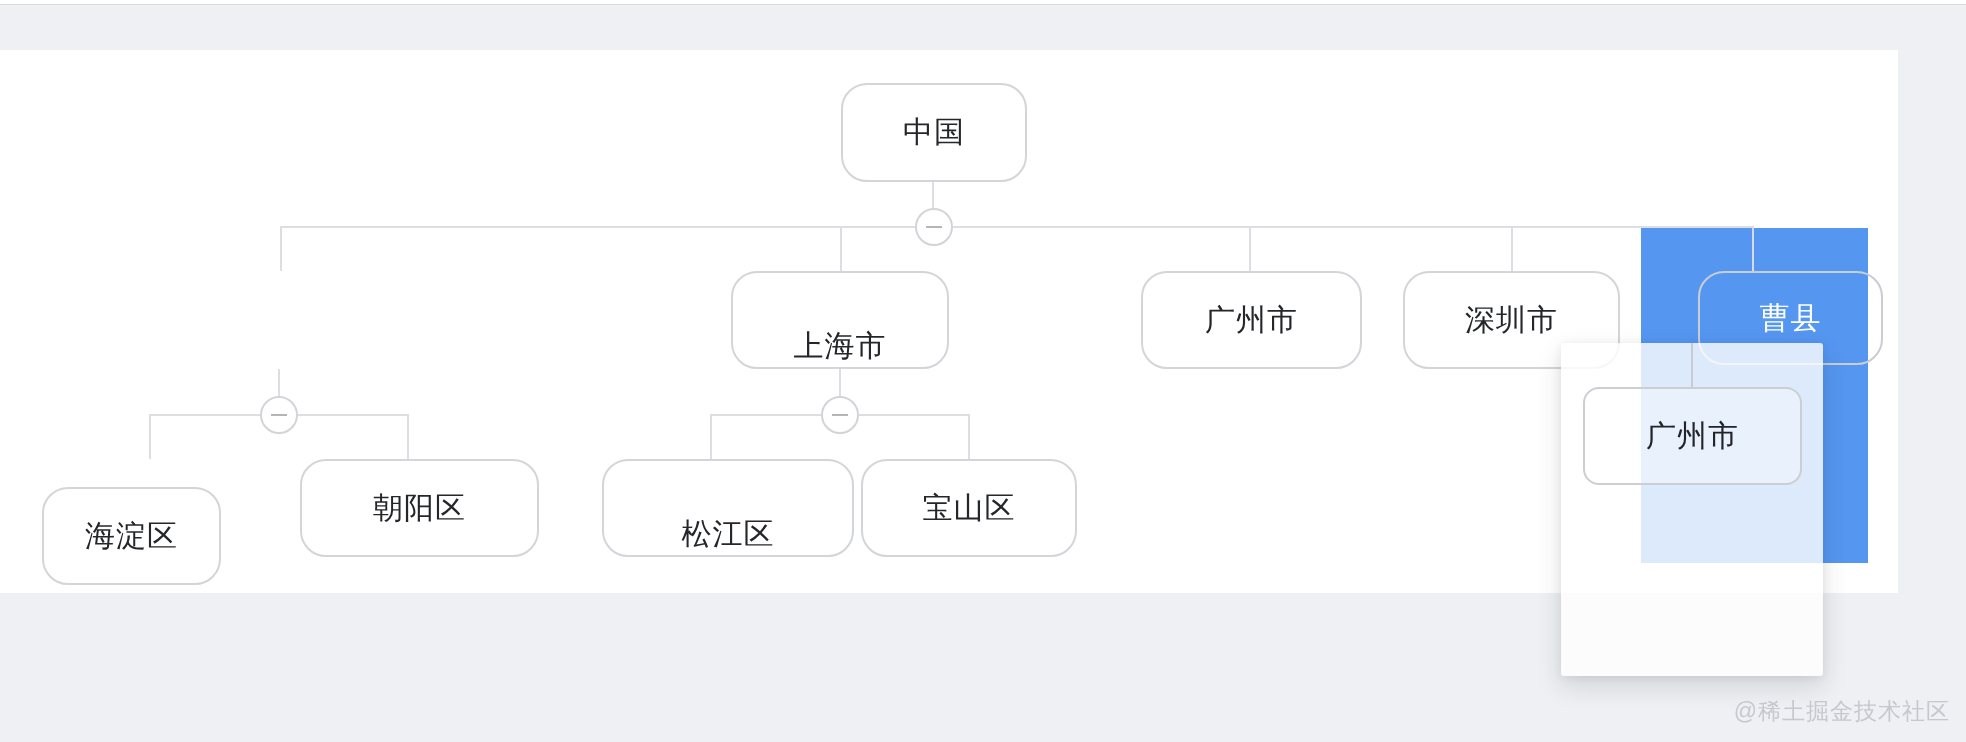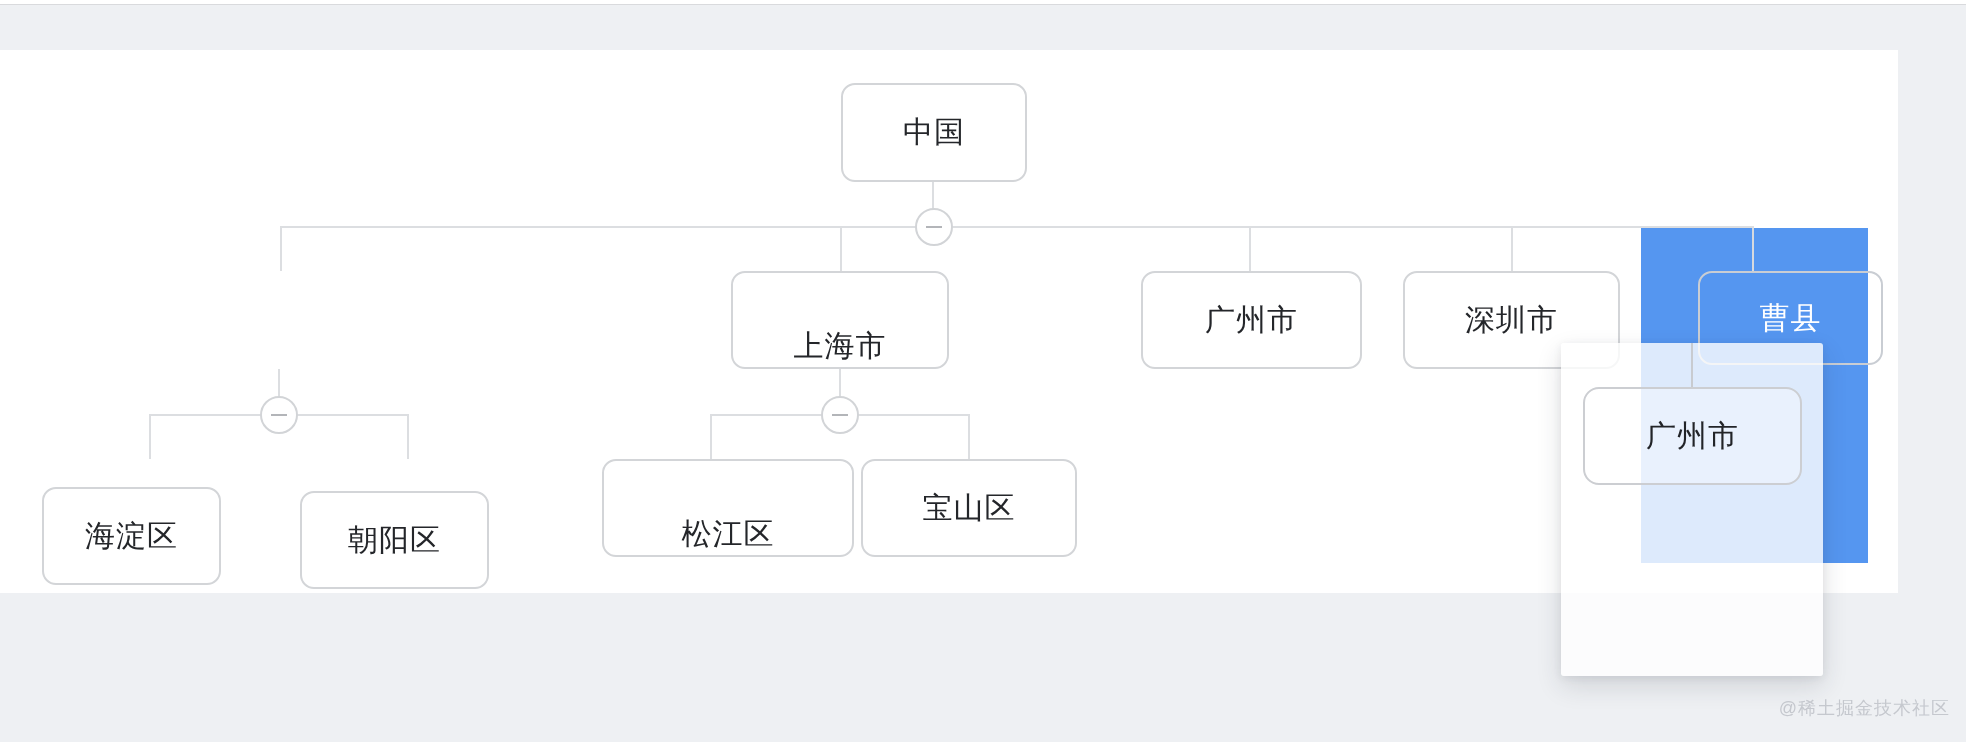--- a/index.html
+++ b/index.html
@@ -27,21 +27,21 @@
   .drop-highlight{
     position:absolute;left:1641px;top:178px;width:227px;height:335px;
     background:#5596f0;z-index:3;
   }
 
   
   .node{
     position:absolute;
     background:#ffffff;
     border:2px solid #d3d5d8;
-    border-radius:14px;
+    border-radius:26px;
     display:flex;align-items:center;justify-content:center;
     font-size:30px;color:#24262a;
     box-sizing:border-box;
     letter-spacing:1px;
     z-index:2;
   }
   .node.drop-target{
     background:transparent;
     border-color:#c9cdd3;
     color:#ffffff;
@@ -71,21 +71,21 @@
     position:absolute;left:22px;top:44px;width:219px;height:98px;
     border:2px solid #ccced2;border-radius:16px;
     background:rgba(255,255,255,0.35);
     box-sizing:border-box;
     display:flex;align-items:center;justify-content:center;
     font-size:30px;color:#222428;letter-spacing:1px;
   }
 
   .watermark{
     position:absolute;right:16px;top:696px;
-    font-size:18px;color:#c5c8ce;letter-spacing:1px;
+    font-size:23px;color:#c5c8ce;letter-spacing:1px;
     z-index:7;
   }
 </style>
 </head>
 <body>
 
 <div class="page">
 
   <div class="top-strip"></div>
 
@@ -124,21 +124,21 @@
     <div class="node" style="left:1403px;top:221px;width:217px;height:98px;">
       <span>深圳市</span>
     </div>
     <div class="node drop-target" style="left:1662px;top:221px;width:185px;height:94px;margin-left:36px;">
       <span>曹县</span>
     </div>
 
     <div class="node" style="left:42px;top:409px;width:179px;height:98px;margin-top:28px;">
       <span>海淀区</span>
     </div>
-    <div class="node" style="left:300px;top:409px;width:189px;height:98px;margin-top:32px;">
+    <div class="node" style="left:300px;top:409px;width:239px;height:98px;">
       <span>朝阳区</span>
     </div>
     <div class="node" style="left:602px;top:409px;width:252px;height:98px;align-items:flex-end;">
       <span>松江区</span>
     </div>
     <div class="node" style="left:861px;top:409px;width:216px;height:98px;">
       <span>宝山区</span>
     </div>
 
     <div class="collapse-btn" style="left:915px;top:158px;">

